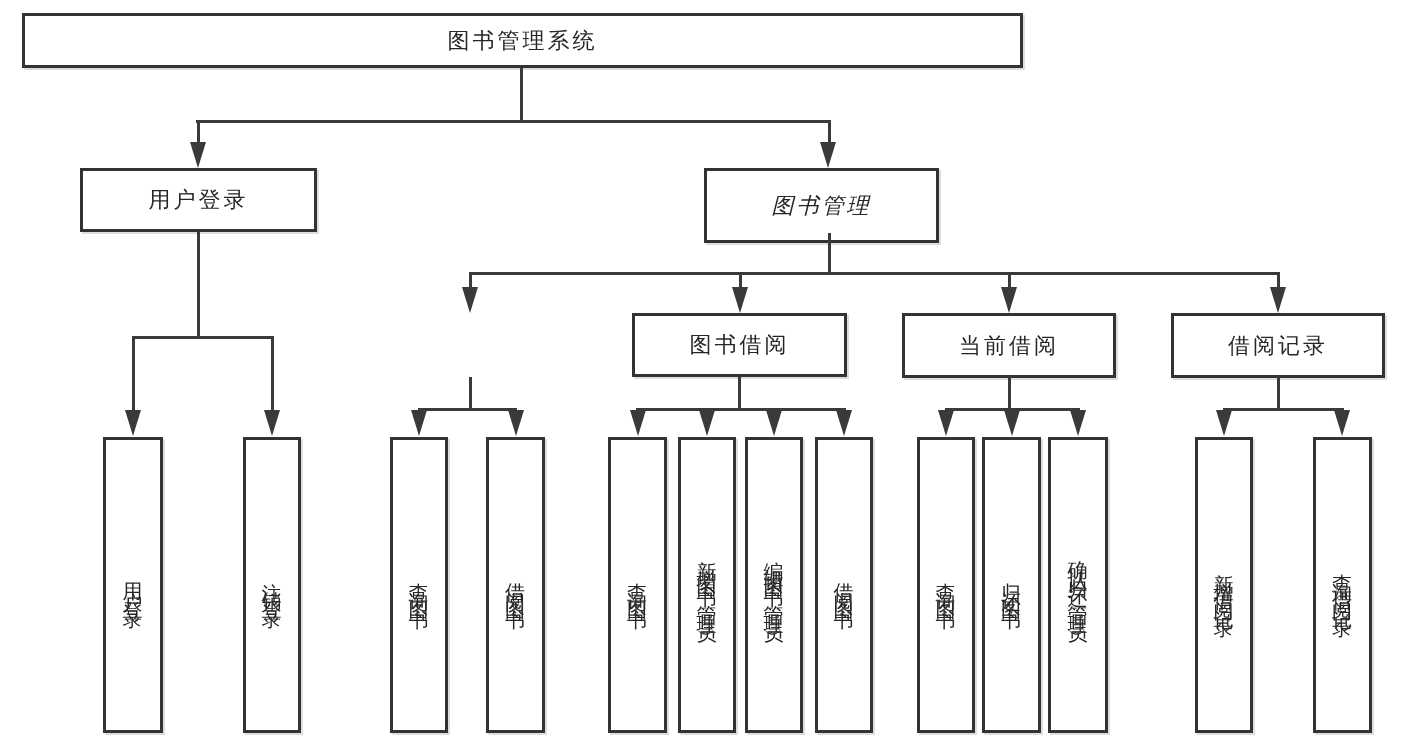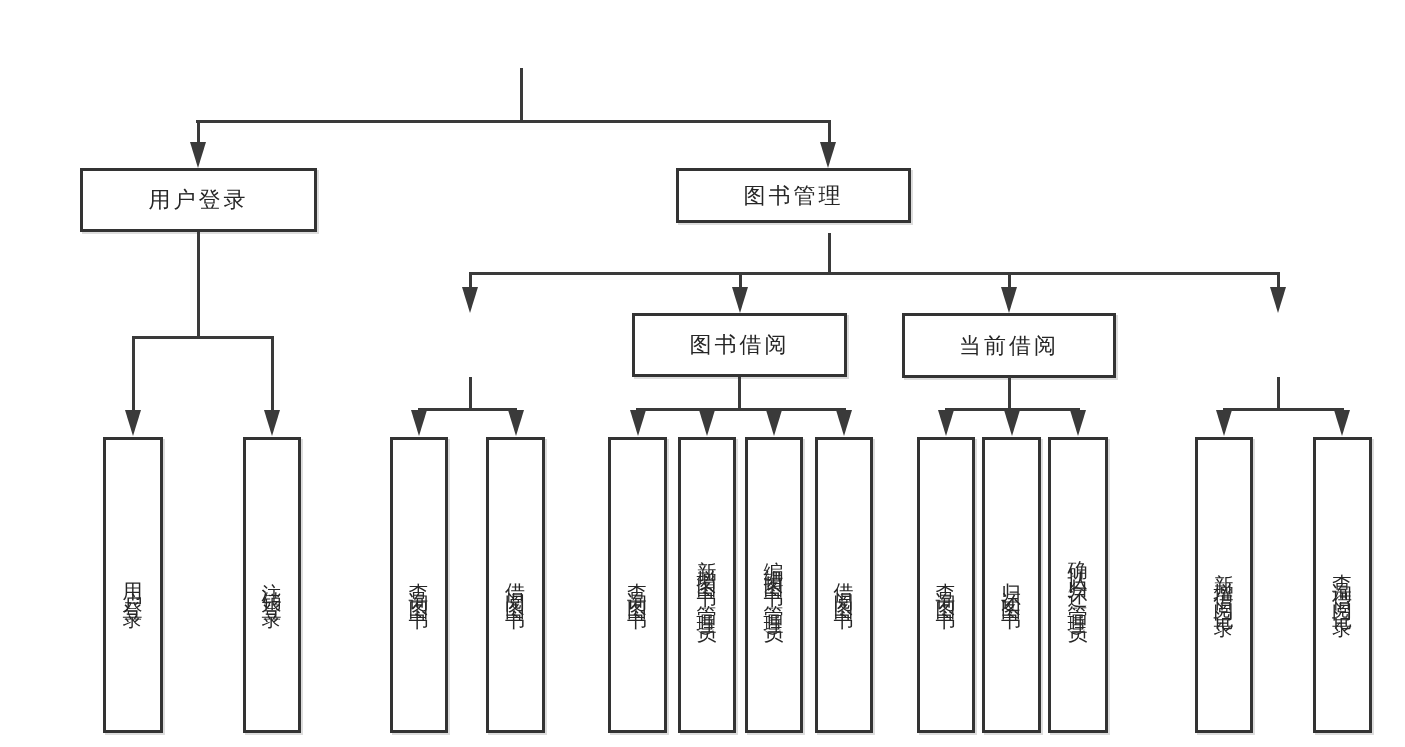--- a/index.html
+++ b/index.html
@@ -50,30 +50,31 @@
     letter-spacing:1px;
     text-shadow:1px 1px 0 #ffffff;
     white-space:nowrap;
   }
 </style>
 </head>
 <body>
 
 <div id="canvas">
 
+  <div class="box" style="left:22px;top:13px;width:1001px;height:55px;">图书管理系统</div>
 
   <div class="vline" style="left:520px;top:68px;height:52px;"></div>
   <div class="hline" style="left:196px;top:120px;width:634px;"></div>
   <div class="vline" style="left:196.5px;top:120px;height:24px;"></div>
   <div class="vline" style="left:828px;top:120px;height:24px;"></div>
   <div class="arrow" style="left:190px;top:142px;"></div>
   <div class="arrow" style="left:820px;top:142px;"></div>
 
   <div class="box" style="left:80px;top:168px;width:237px;height:64px;">用户登录</div>
-  <div class="box" style="left:676px;top:168px;width:235px;height:55px;">图书管理</div>
+  <div class="box" style="left:704px;top:168px;width:235px;height:75px;font-style:italic;">图书管理</div>
 
   <div class="vline" style="left:196.5px;top:232px;height:104px;"></div>
   <div class="hline" style="left:131.5px;top:336px;width:141px;"></div>
   <div class="vline" style="left:131.5px;top:336px;height:74px;"></div>
   <div class="vline" style="left:270.5px;top:336px;height:74px;"></div>
   <div class="arrow" style="left:125px;top:410px;"></div>
   <div class="arrow" style="left:264px;top:410px;"></div>
 
   <div class="vline" style="left:828px;top:233px;height:39px;"></div>
   <div class="hline" style="left:468.5px;top:272px;width:811px;"></div>
@@ -81,20 +82,21 @@
   <div class="vline" style="left:738.5px;top:272px;height:20px;"></div>
   <div class="vline" style="left:1007.5px;top:272px;height:20px;"></div>
   <div class="vline" style="left:1276.5px;top:272px;height:20px;"></div>
   <div class="arrow" style="left:462px;top:287px;"></div>
   <div class="arrow" style="left:732px;top:287px;"></div>
   <div class="arrow" style="left:1001px;top:287px;"></div>
   <div class="arrow" style="left:1270px;top:287px;"></div>
 
   <div class="box" style="left:632px;top:313px;width:215px;height:64px;">图书借阅</div>
   <div class="box" style="left:902px;top:313px;width:214px;height:65px;">当前借阅</div>
+  <div class="box" style="left:1171px;top:313px;width:214px;height:65px;">借阅记录</div>
 
   <div class="vline" style="left:469px;top:377px;height:31px;"></div>
   <div class="hline" style="left:417.5px;top:408px;width:99px;"></div>
   <div class="vline" style="left:417.5px;top:408px;height:8px;"></div>
   <div class="vline" style="left:514px;top:408px;height:8px;"></div>
   <div class="arrow" style="left:411px;top:410px;"></div>
   <div class="arrow" style="left:508px;top:410px;"></div>
 
   <div class="vline" style="left:738px;top:377px;height:31px;"></div>
   <div class="hline" style="left:636px;top:408px;width:208px;"></div>

